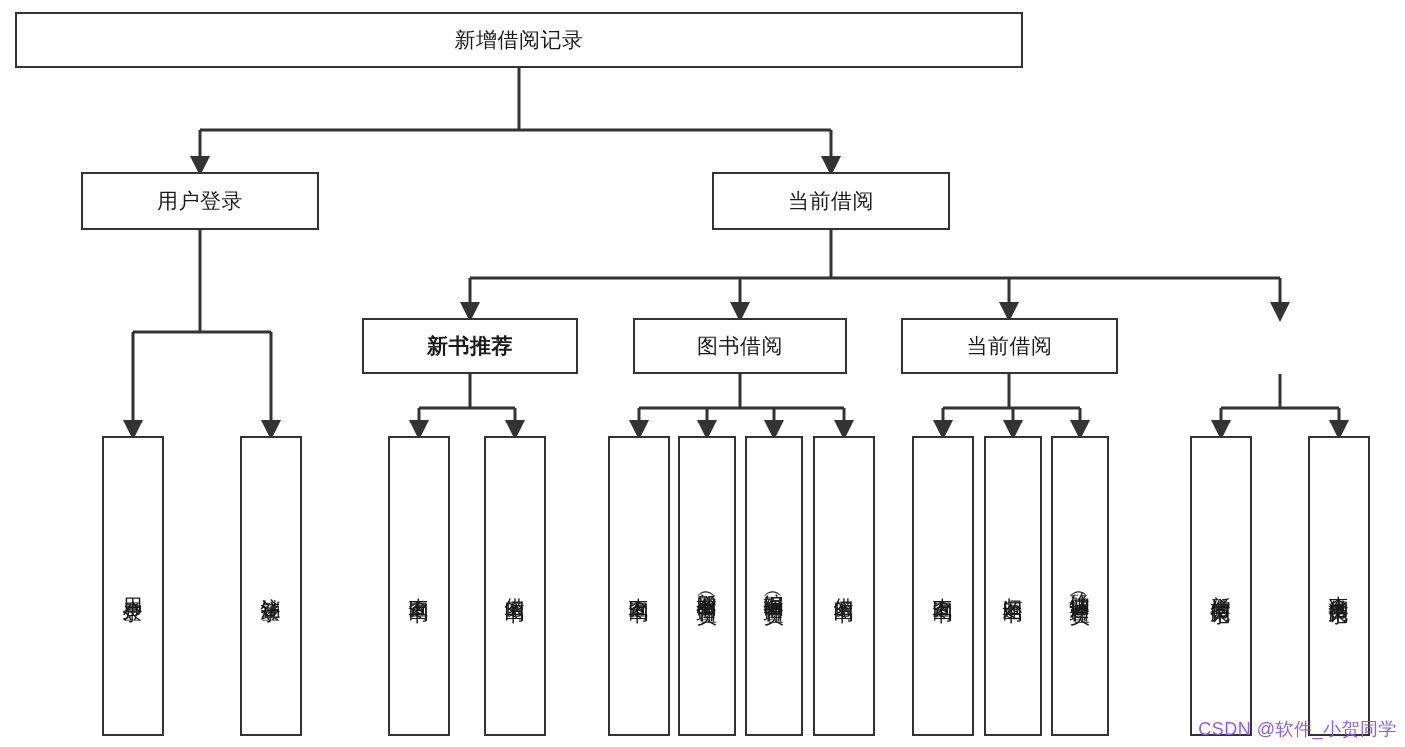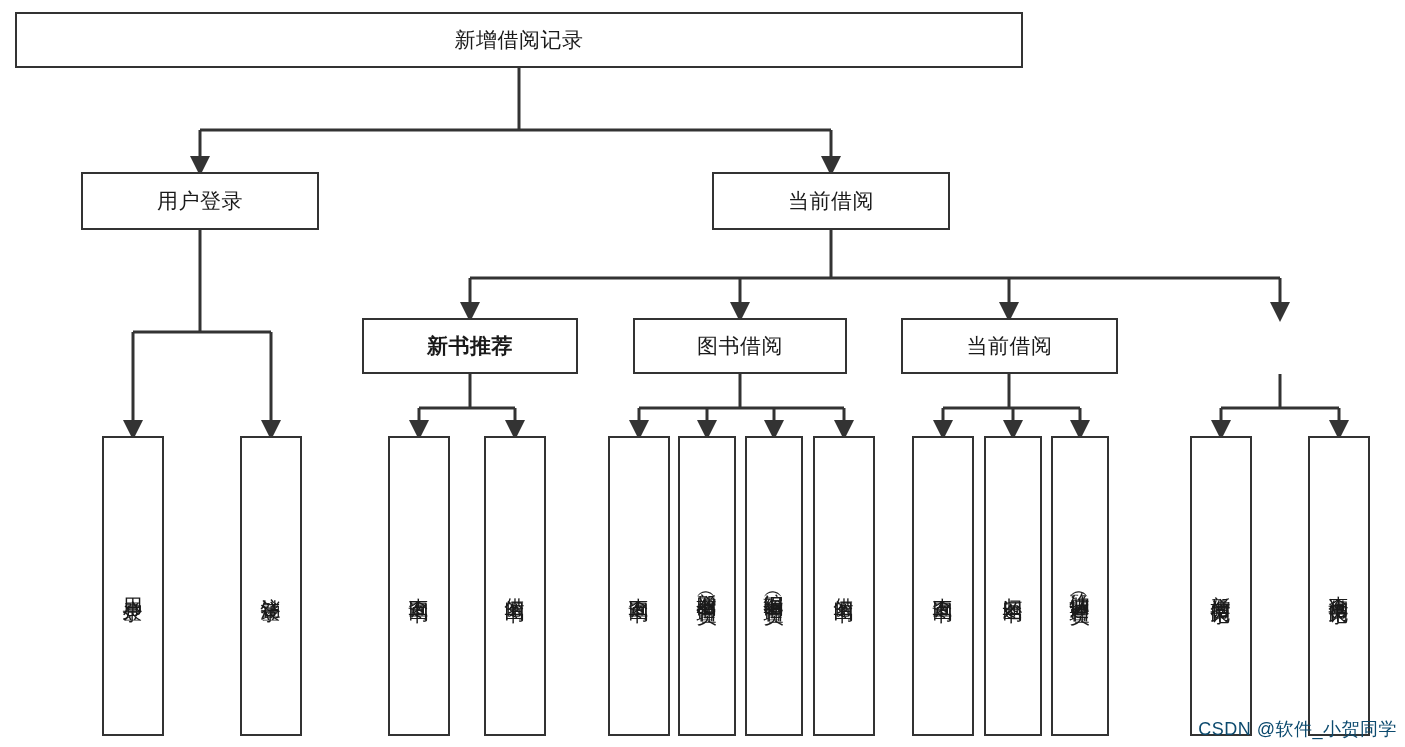--- a/index.html
+++ b/index.html
@@ -53,21 +53,21 @@
   }
   .node.vertical .label {
     writing-mode: vertical-rl;
     text-orientation: upright;
   }
   #watermark {
     position: absolute;
     right: 8px;
     bottom: 6px;
     font-size: 18px;
-    color: #0c4a6e;
+    color: #8b5cf6;
     white-space: nowrap;
     letter-spacing: 0.5px;
   }
 </style>
 </head>
 <body>
 
 <div id="canvas">
 
   <svg class="connectors" viewBox="0 0 1405 747">

